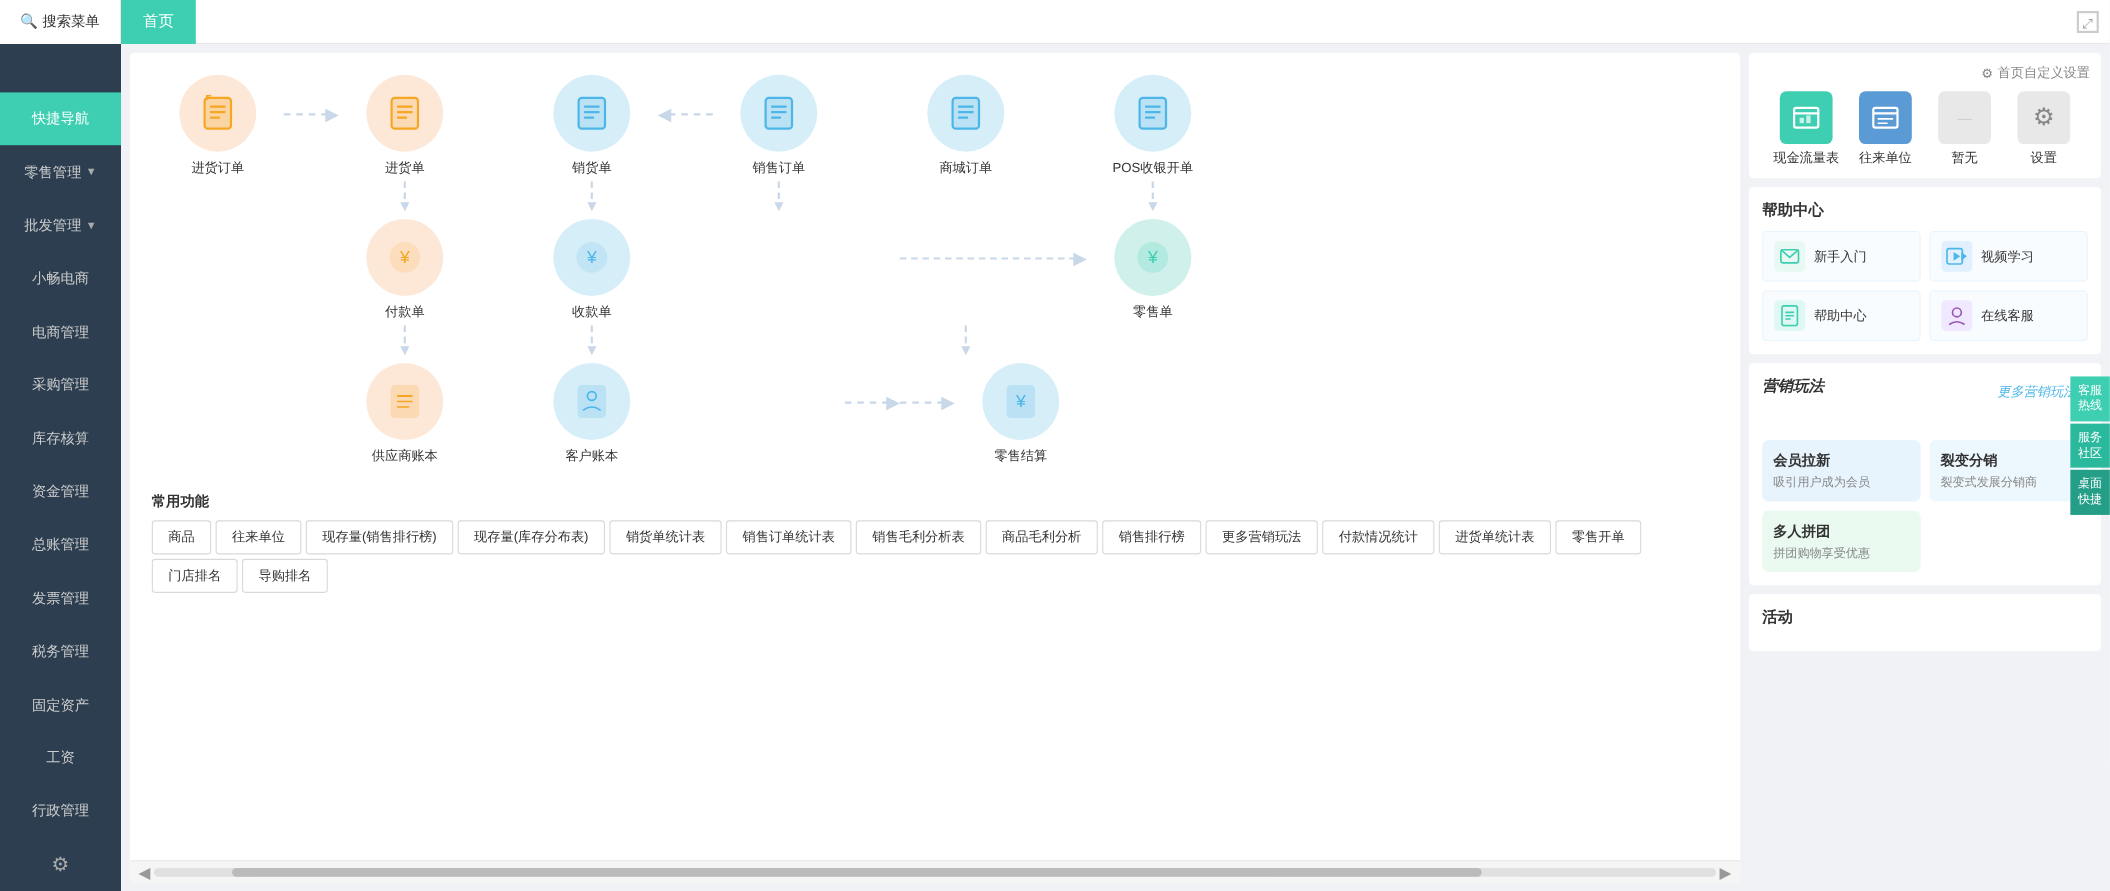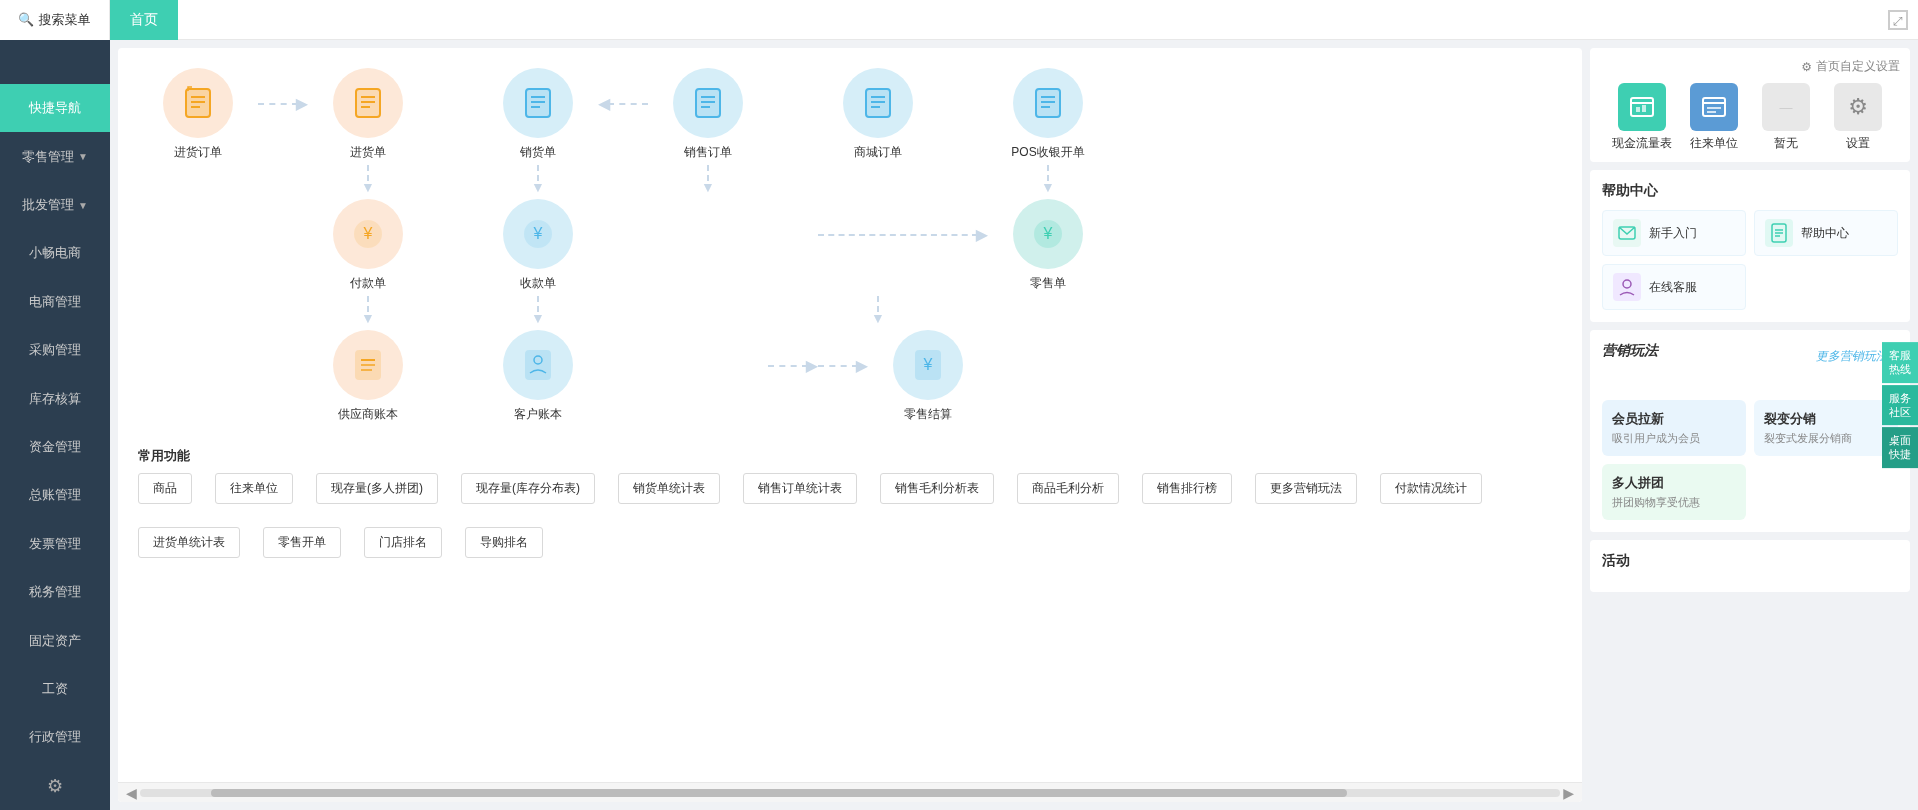--- a/index.html
+++ b/index.html
@@ -156,21 +156,21 @@
     }
     .cf-title {
       font-size: 13px;
       color: #333;
       margin-bottom: 8px;
       font-weight: bold;
     }
     .cf-grid {
       display: flex;
       flex-wrap: wrap;
-      gap: 23px;
+      gap: 4px;
     }
     .cf-btn {
       padding: 6px 14px;
       border: 1px solid #d9d9d9;
       border-radius: 3px;
       background: #fff;
       color: #333;
       font-size: 12px;
       cursor: pointer;
       white-space: nowrap;
@@ -710,21 +710,21 @@
           </div>
         </div>
 
       </div>
 
       <div class="common-functions">
         <div class="cf-title">常用功能</div>
         <div class="cf-grid">
           <button class="cf-btn">商品</button>
           <button class="cf-btn">往来单位</button>
-          <button class="cf-btn">现存量(多人拼团)</button>
+          <button class="cf-btn">现存量(销售排行榜)</button>
           <button class="cf-btn">现存量(库存分布表)</button>
           <button class="cf-btn">销货单统计表</button>
           <button class="cf-btn">销售订单统计表</button>
           <button class="cf-btn">销售毛利分析表</button>
           <button class="cf-btn">商品毛利分析</button>
           <button class="cf-btn">销售排行榜</button>
           <button class="cf-btn">更多营销玩法</button>
           <button class="cf-btn">付款情况统计</button>
           <button class="cf-btn">进货单统计表</button>
           <button class="cf-btn">零售开单</button>
@@ -791,20 +791,30 @@
           <div class="help-item">
             <div class="help-icon green">
               <svg width="20" height="20" viewBox="0 0 20 20">
                   <rect x="2" y="4" width="16" height="12" rx="2" fill="none" stroke="#3ecfb2" stroke-width="1.5"></rect>
                   <polyline points="2,4 10,11 18,4" fill="none" stroke="#3ecfb2" stroke-width="1.5"></polyline>
                 </svg>
             </div>
             <span class="help-text">新手入门</span>
           </div>
           <div class="help-item">
+            <div class="help-icon blue">
+              <svg width="20" height="20" viewBox="0 0 20 20">
+                  <rect x="1" y="3" width="14" height="14" rx="2" fill="none" stroke="#4db6e8" stroke-width="1.5"></rect>
+                  <polygon points="19,10 14,6 14,14" fill="#4db6e8"></polygon>
+                  <polygon points="7,6 13,10 7,14" fill="#4db6e8"></polygon>
+                </svg>
+            </div>
+            <span class="help-text">视频学习</span>
+          </div>
+          <div class="help-item">
             <div class="help-icon teal">
               <svg width="20" height="20" viewBox="0 0 20 20">
                   <rect x="3" y="1" width="14" height="18" rx="2" fill="none" stroke="#3ecfb2" stroke-width="1.5"></rect>
                   <line x1="6" y1="7" x2="14" y2="7" stroke="#3ecfb2" stroke-width="1.5"></line>
                   <line x1="6" y1="10" x2="14" y2="10" stroke="#3ecfb2" stroke-width="1.5"></line>
                   <line x1="6" y1="13" x2="11" y2="13" stroke="#3ecfb2" stroke-width="1.5"></line>
                 </svg>
             </div>
             <span class="help-text">帮助中心</span>
           </div>

